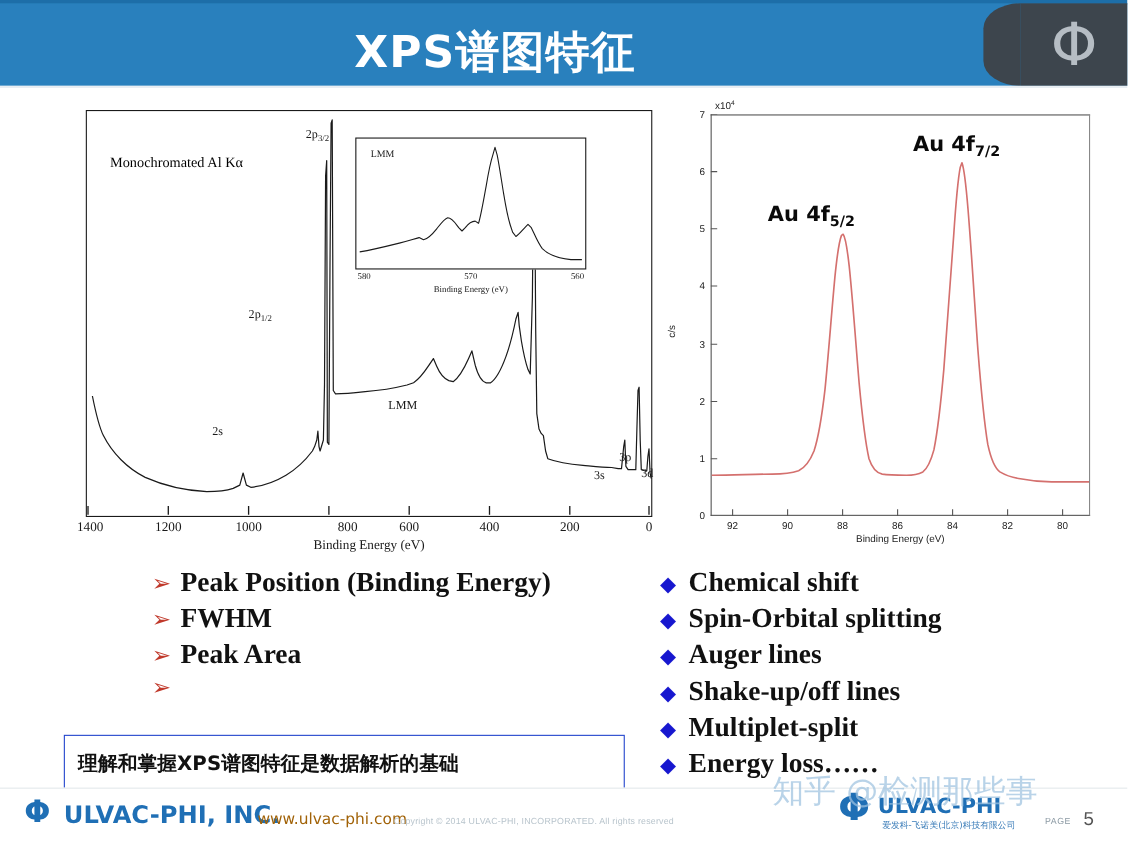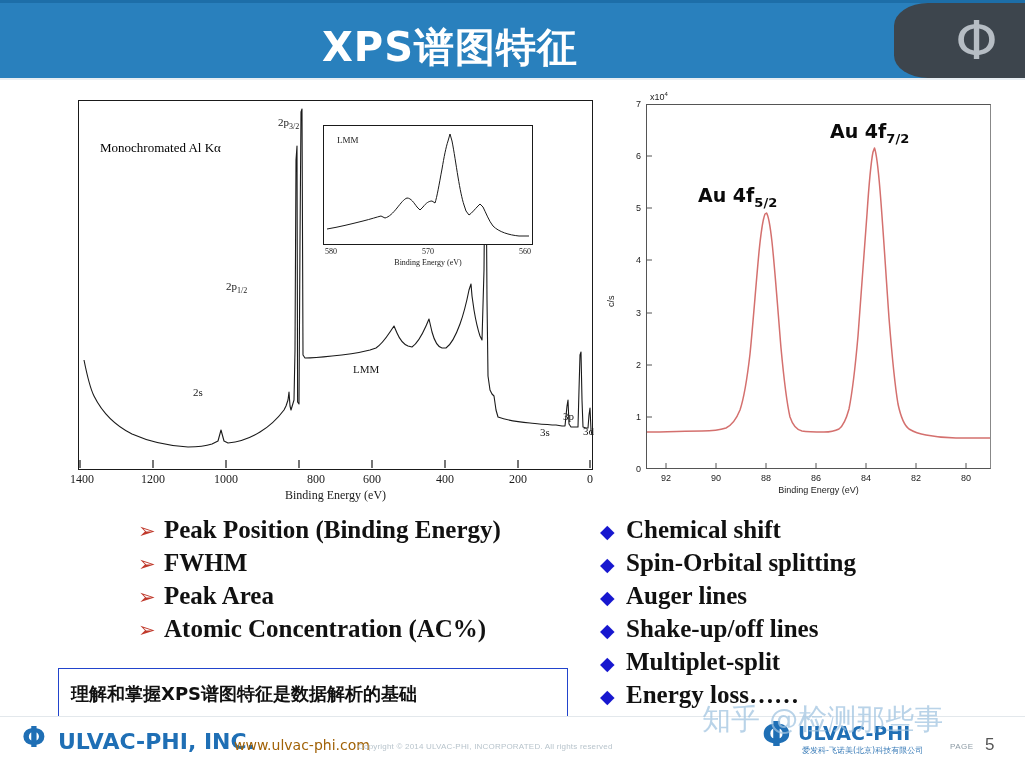--- a/index.html
+++ b/index.html
@@ -344,21 +344,20 @@
   <div class="bullet-row">
     <span class="arrow-marker">➢</span>
     <span class="bullet-text-serif">FWHM</span>
   </div>
   <div class="bullet-row">
     <span class="arrow-marker">➢</span>
     <span class="bullet-text-serif">Peak Area</span>
   </div>
   <div class="bullet-row">
     <span class="arrow-marker">➢</span>
-    <span class="bullet-text-serif">Atomic Concentration (AC%)</span>
   </div>
 </div>
 
 <div id="bullets-right">
   <div class="bullet-row">
     <span class="diamond-marker">◆</span>
     <span class="bullet-text-serif">Chemical shift</span>
   </div>
   <div class="bullet-row">
     <span class="diamond-marker">◆</span>

